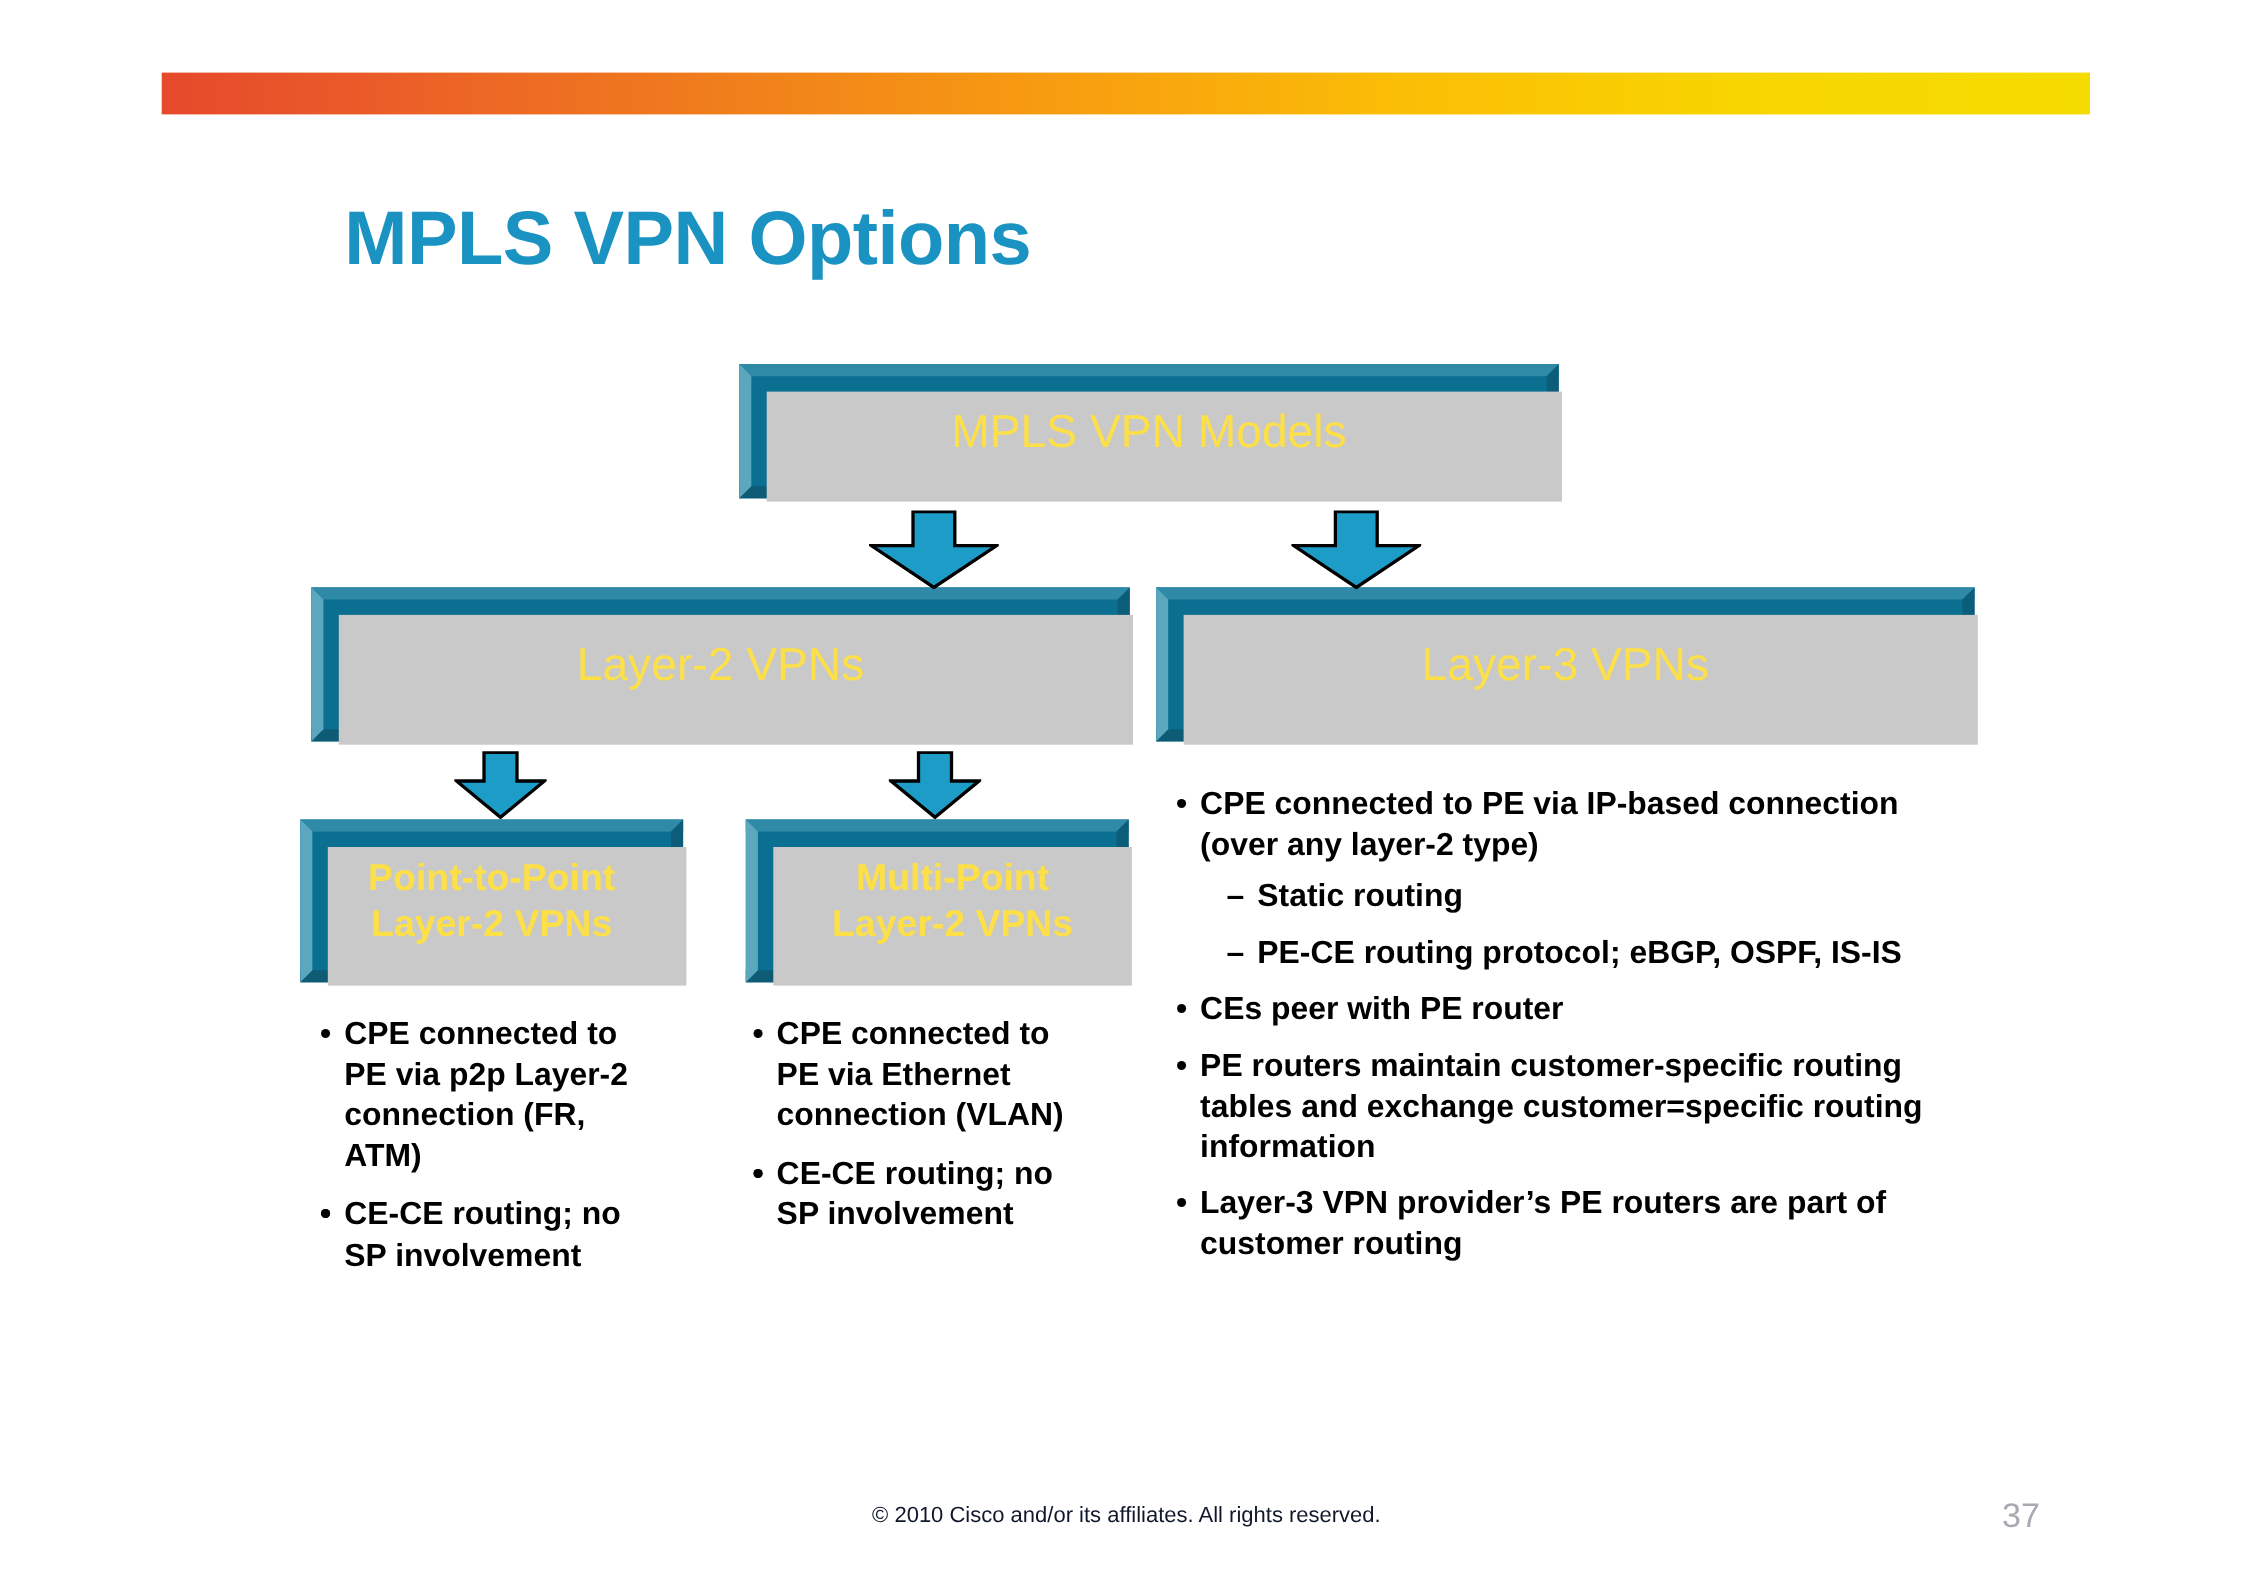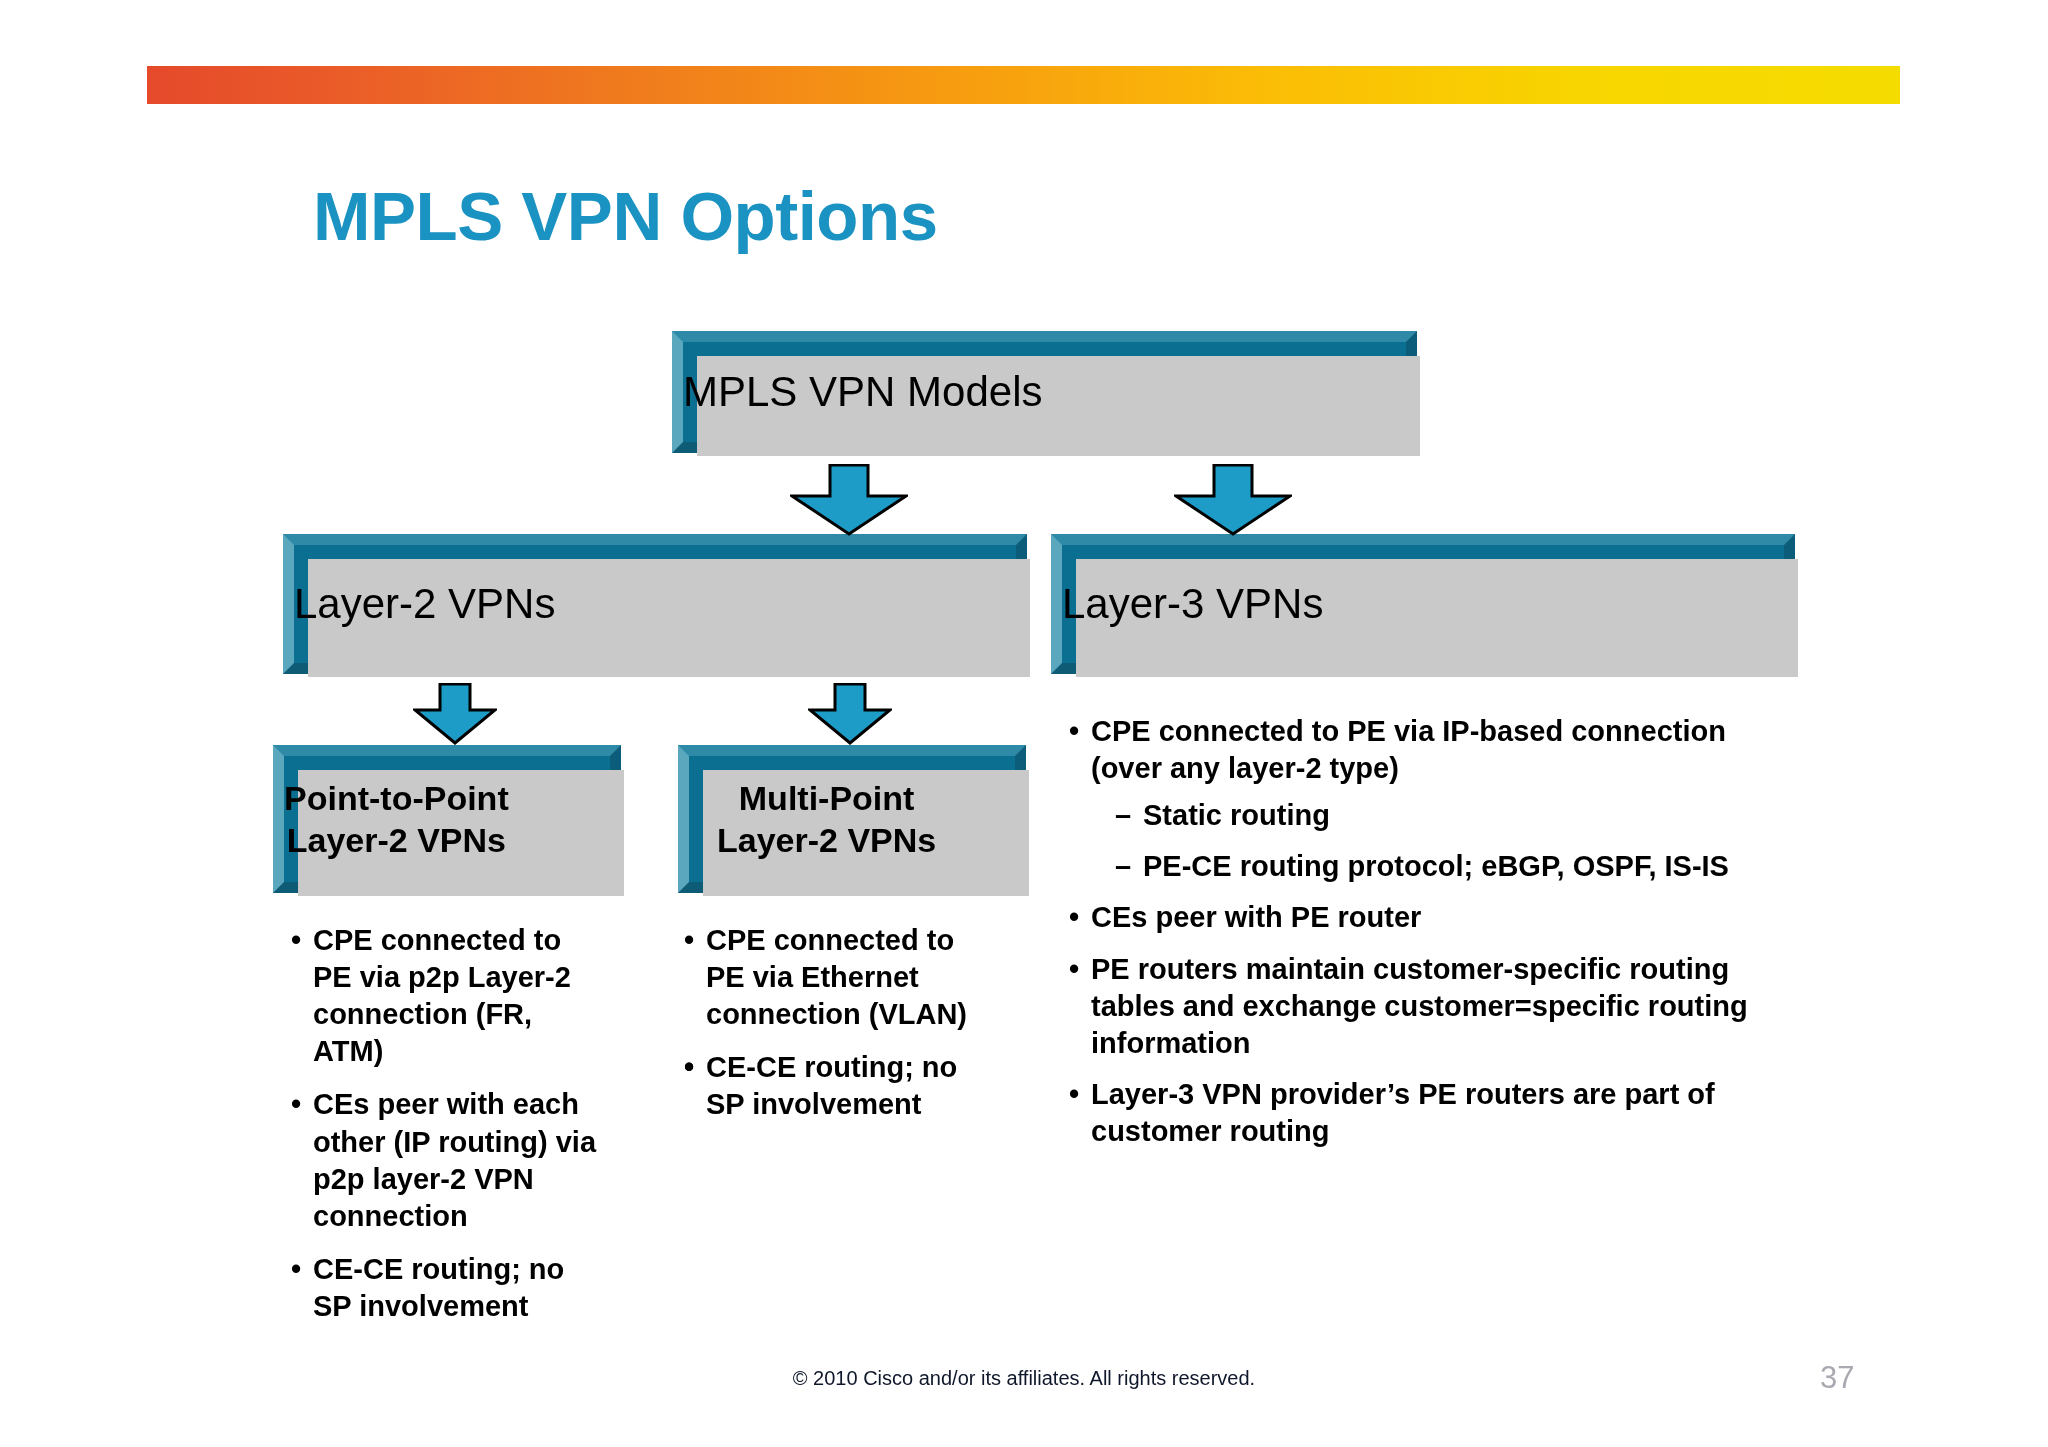--- a/index.html
+++ b/index.html
@@ -50,22 +50,23 @@
   .box3d {
     position: absolute;
     box-sizing: border-box;
     background: #0a6f90;
     border-top: 11px solid #2e8aa7;
     border-left: 11px solid #5ba7bd;
     border-right: 11px solid #0c5d79;
     border-bottom: 11px solid #0d5b75;
     display: flex;
     align-items: center;
+    justify-content: center;
     text-align: center;
-    color: #000000;
+    color: #fde047;
     z-index: 3;
   }
   .box3d::after {
     
     content: "";
     position: absolute;
     left: 14px;
     top: 14px;
     right: -14px;
     bottom: -14px;
@@ -235,21 +236,21 @@
 </div>
 <div class="box3d" id="box-multi-point">
   <span class="box-label">
     <span>Multi-Point</span><br>
     <span>Layer-2 VPNs</span>
   </span>
 </div>
 
 <ul class="bullet-list" id="bullets-point-to-point">
     <li><span class="bullet-dot">•</span><span>CPE connected to PE via p2p Layer-2 connection (FR, ATM)</span></li>
-    <li><span class="bullet-dot">•</span><span>CEs peer with each other (IP routing) via p2p layer-2 VPN connection</span></li>
+    <li><span class="bullet-dot">•</span></li>
     <li><span class="bullet-dot">•</span><span>CE-CE routing; no SP involvement</span></li>
   </ul>
 <ul class="bullet-list" id="bullets-multi-point">
     <li><span class="bullet-dot">•</span><span>CPE connected to PE via Ethernet connection (VLAN)</span></li>
     <li><span class="bullet-dot">•</span></li>
     <li><span class="bullet-dot">•</span><span>CE-CE routing; no SP involvement</span></li>
   </ul>
 <ul class="bullet-list" id="bullets-layer3">
     <li><span class="bullet-dot">•</span><span>CPE connected to PE via IP-based connection (over any layer-2 type)</span><ul class="sub-list">
         <li><span class="dash-marker">–</span><span>Static routing</span></li>

